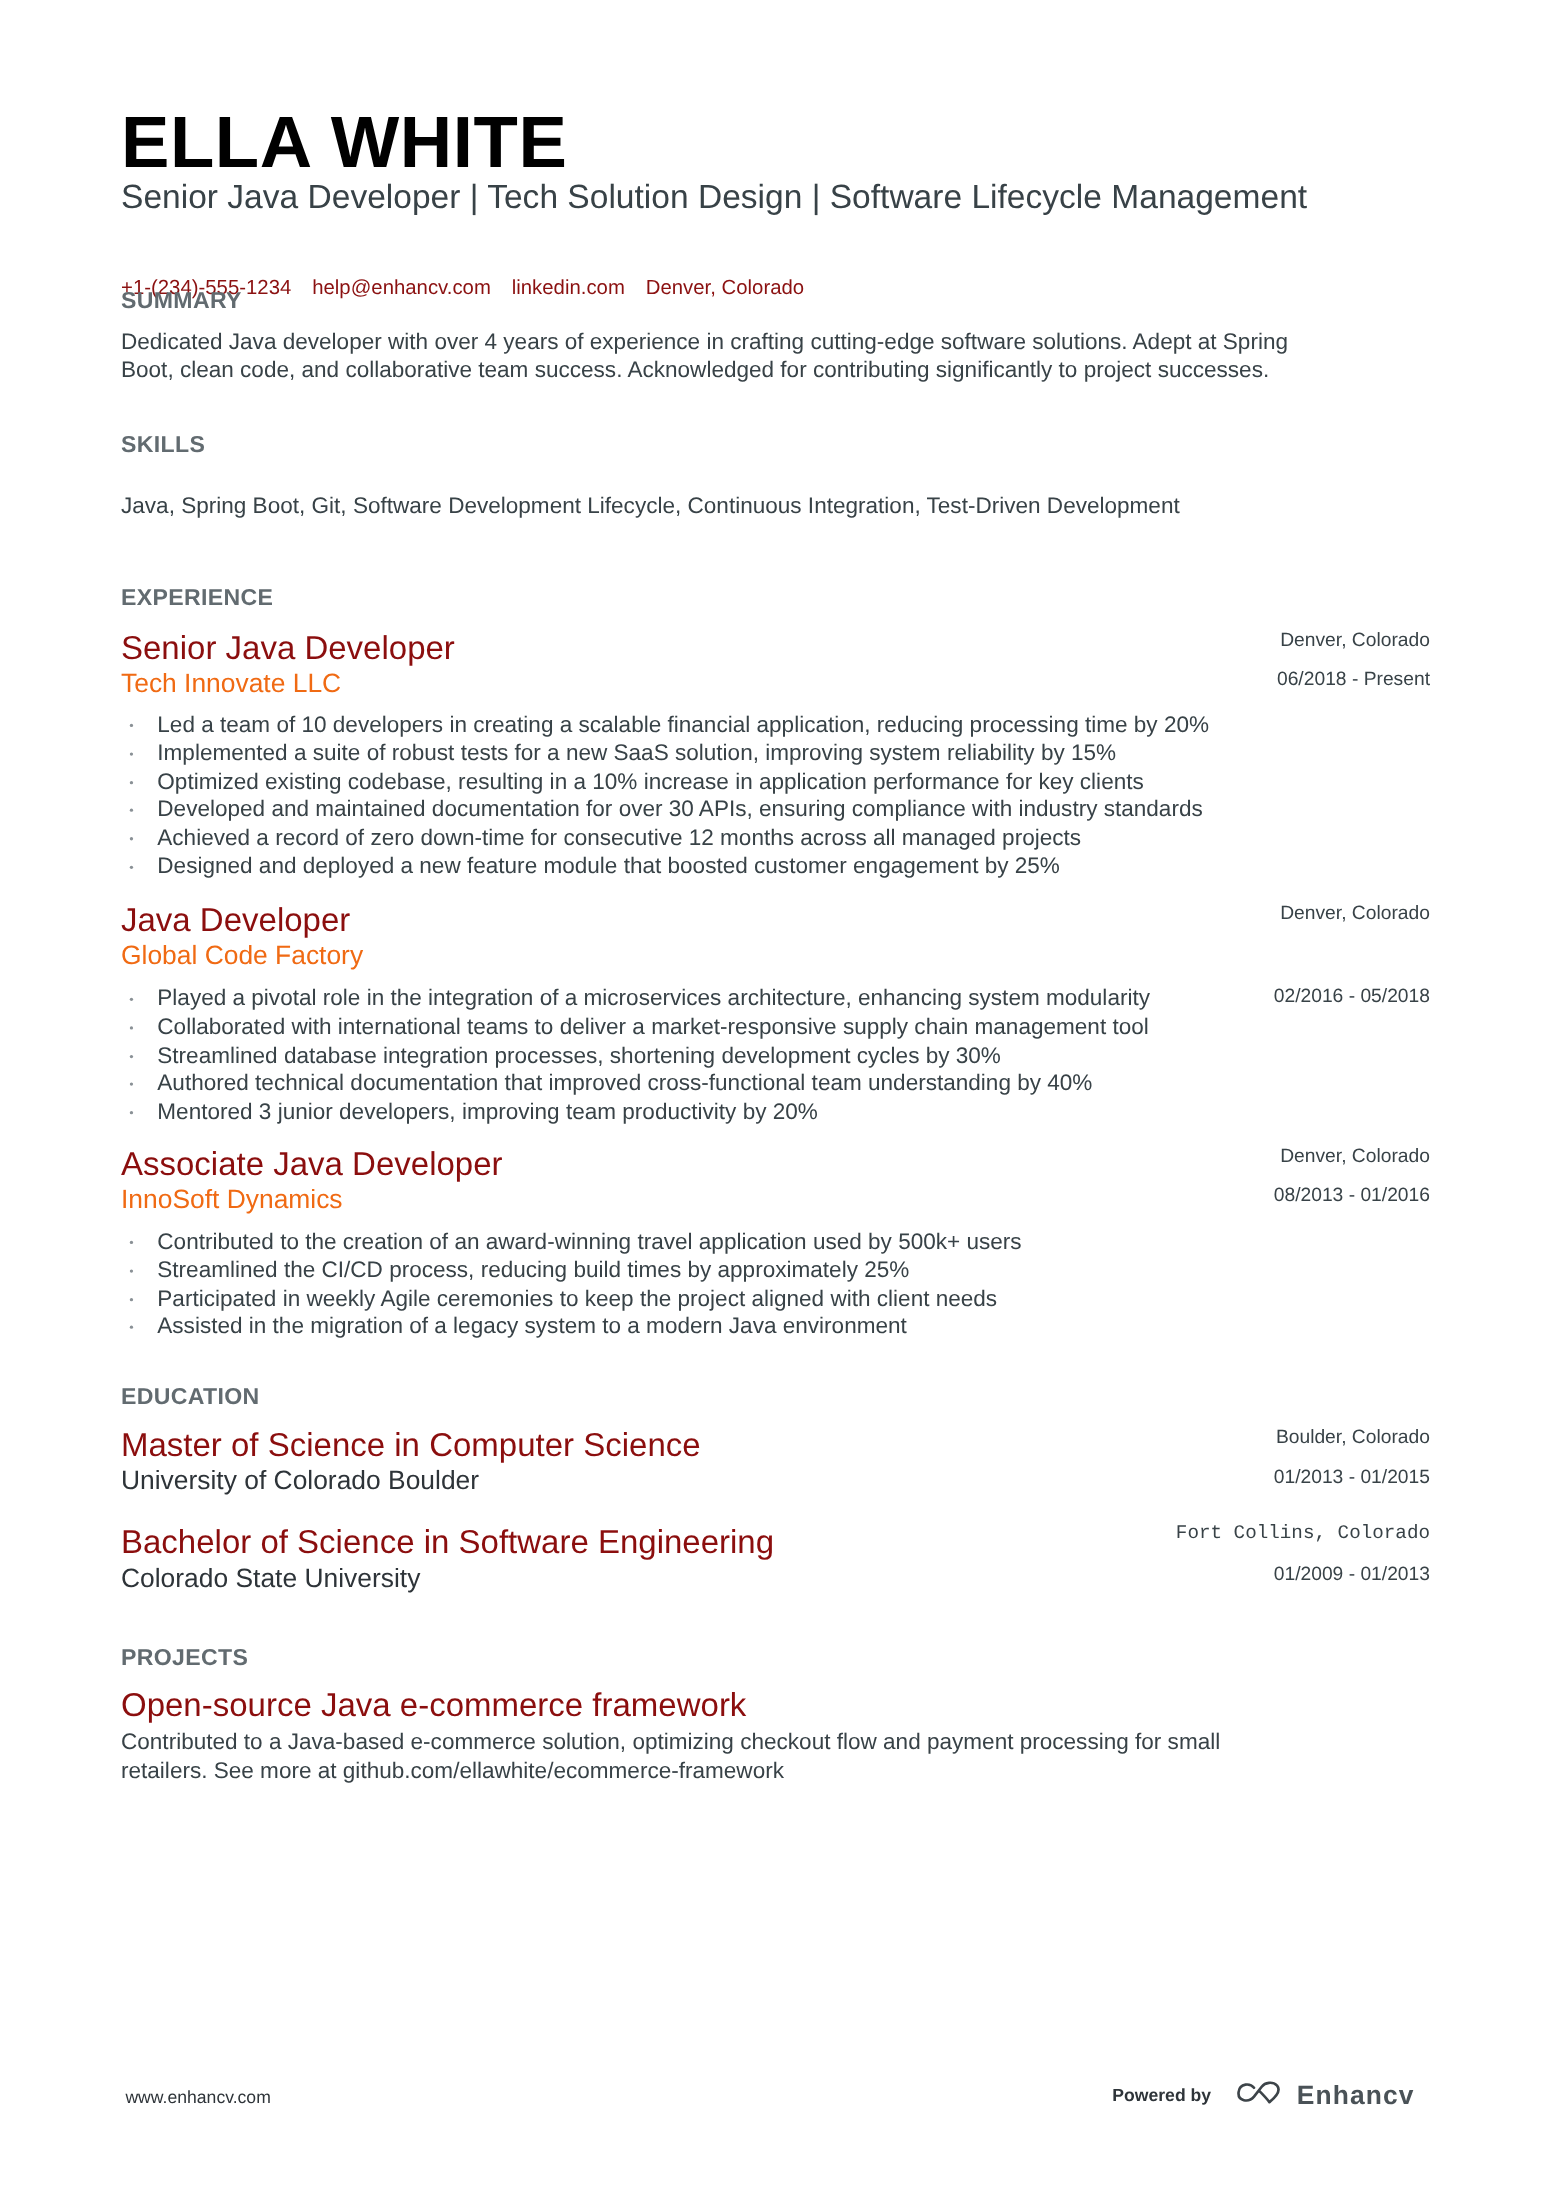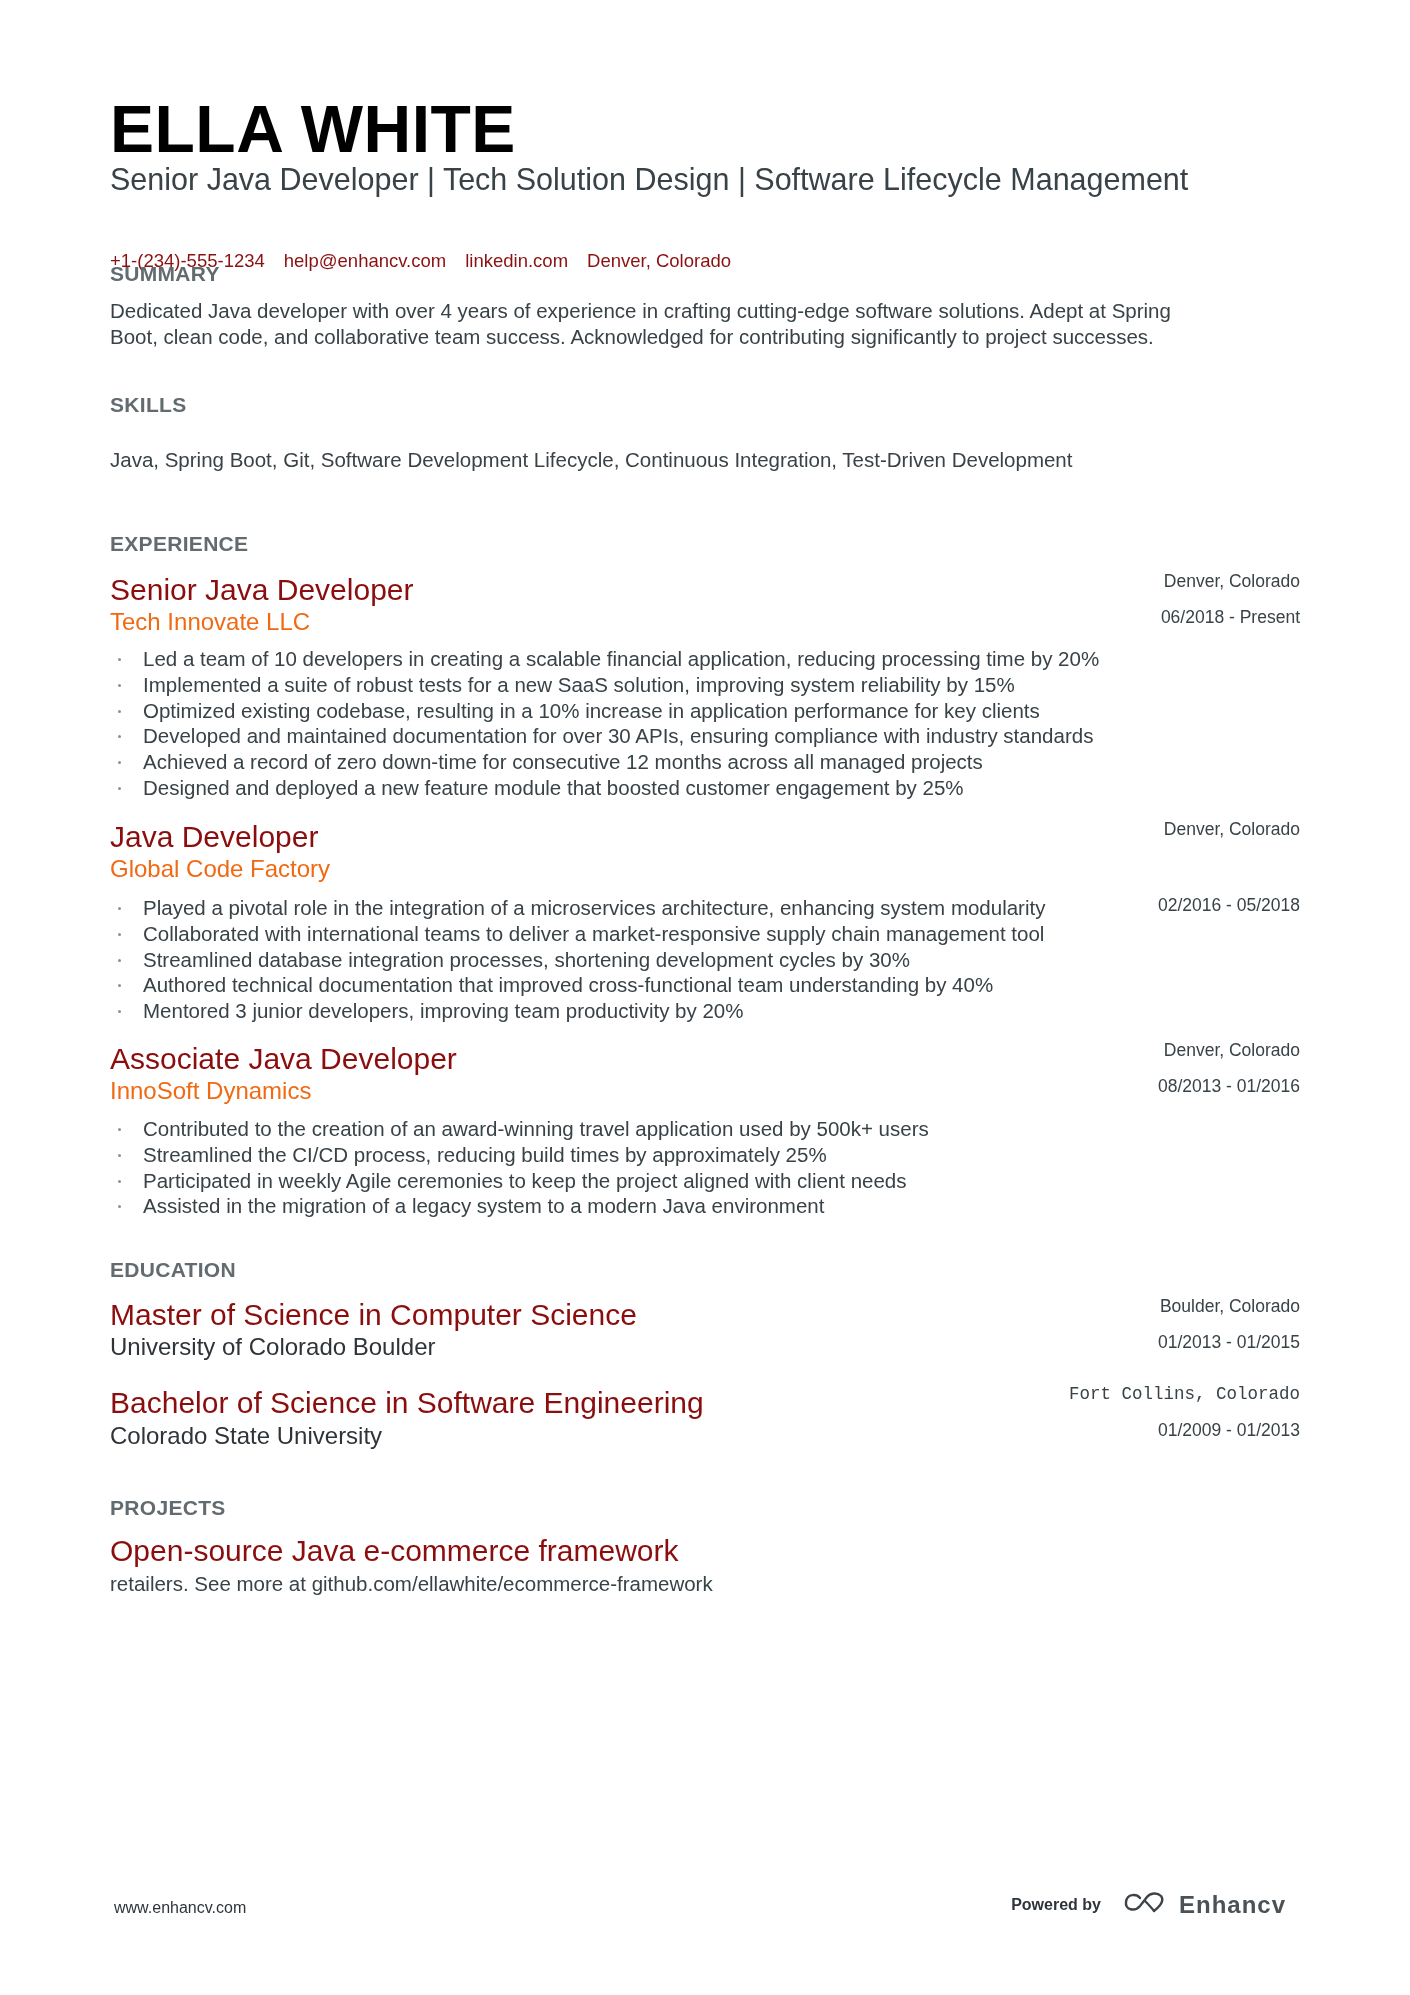--- a/index.html
+++ b/index.html
@@ -91,20 +91,21 @@
 <div class="abs meta" style="top:1334px;">01/2013 - 01/2015</div>
 
 <div class="abs role" style="top:1388px;">Bachelor of Science in Software Engineering</div>
 <div class="abs school" style="top:1424px;">Colorado State University</div>
 <div class="abs meta" style="top:1386px;font-family:Liberation Mono, monospace;">Fort Collins, Colorado</div>
 <div class="abs meta" style="top:1422px;">01/2009 - 01/2013</div>
 
 <div class="abs section-title" style="top:1497px;">PROJECTS</div>
 <div class="abs role" style="top:1536px;">Open-source Java e-commerce framework</div>
 <div class="abs body-text" style="top:1571px;">
+  <div>Contributed to a Java-based e-commerce solution, optimizing checkout flow and payment processing for small</div>
   <div>retailers. See more at github.com/ellawhite/ecommerce-framework</div>
 </div>
 
 <div class="abs footer-left">www.enhancv.com</div>
 <div class="abs footer-right">
   <span class="powered">Powered by</span>
   <span class="brand">
     <span>
       <svg width="46" height="24" viewBox="0 0 46 24" fill="none" stroke="#3d4449" stroke-width="2.4" stroke-linecap="round" stroke-linejoin="round">
         <path d="M17 7 C14 3, 4 2, 3 11 C2 19, 12 21, 17 15 L24 6 C27 2, 34 1, 38 5 C42 10, 36 16, 31 20 C28 16, 24 12, 22 10"></path>

